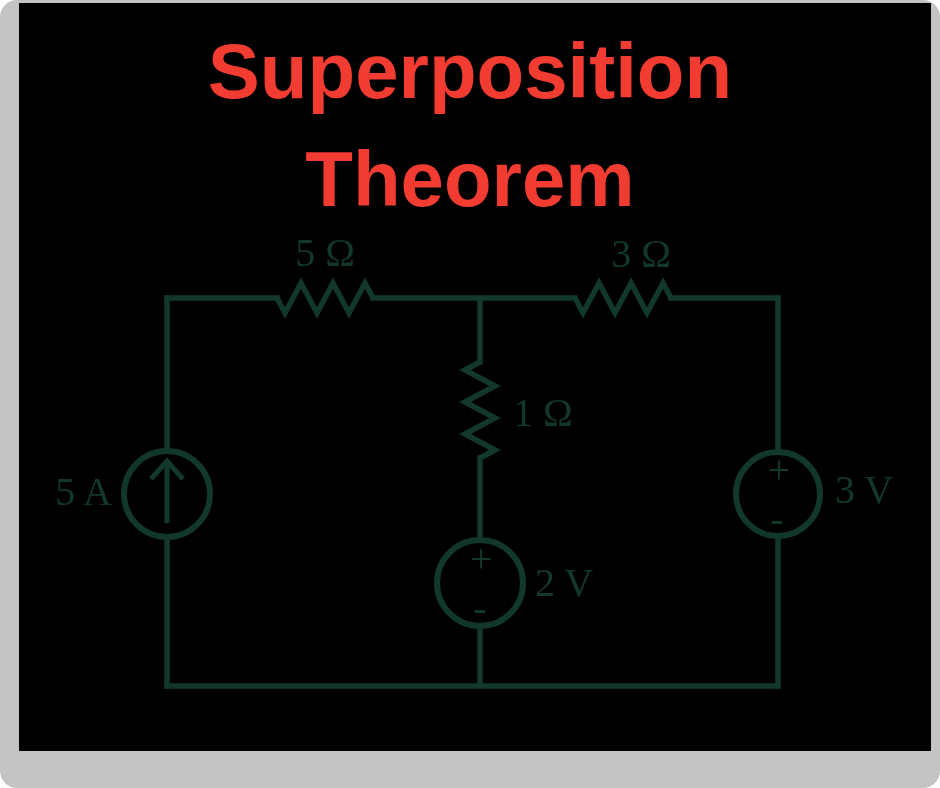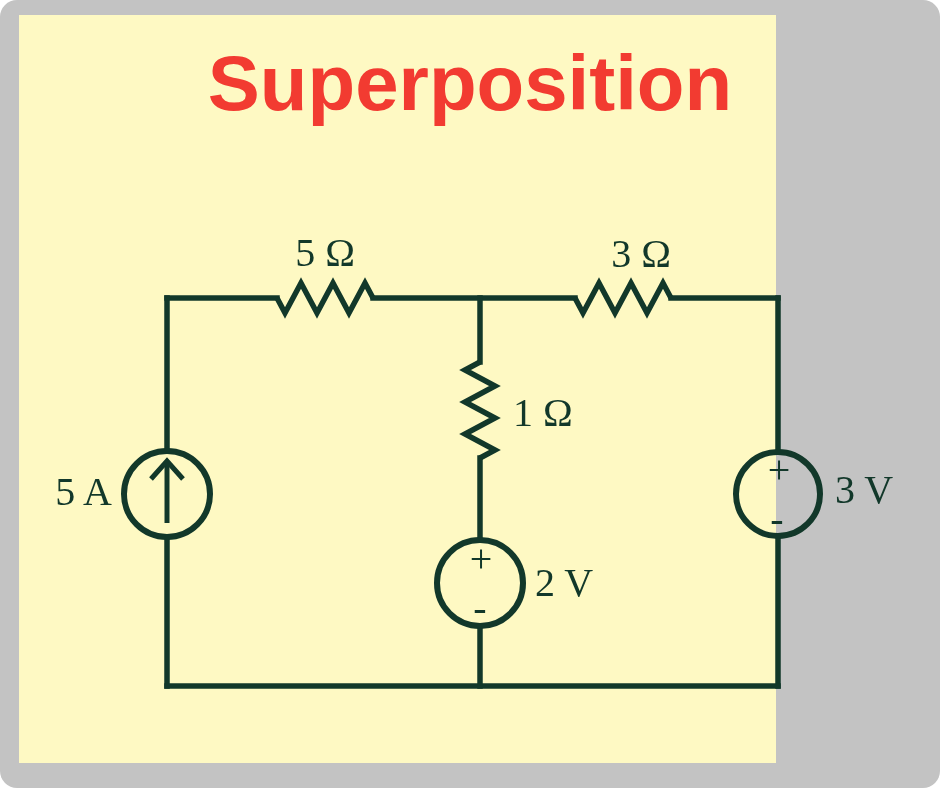--- a/index.html
+++ b/index.html
@@ -6,22 +6,22 @@
   .stage {
     position:relative; width:940px; height:788px;
     font-family:"Liberation Sans", sans-serif;
     overflow:hidden;
   }
   .frame {
     position:absolute; left:0; top:0; width:940px; height:788px;
     background:#c3c3c3; border-radius:17px;
   }
   .panel {
-    position:absolute; left:19px; top:15px; width:757px; height:748px;
-    background:#fef9c3;
+    position:absolute; left:19px; top:3px; width:912px; height:748px;
+    background:#000000;
   }
   .title {
     position:absolute; left:0; top:14px; width:902px;
     text-align:center;
     font-family:"Liberation Sans", sans-serif;
     font-weight:bold;
     font-size:78px;
     line-height:108px;
     color:#f23b31;
     letter-spacing:0px;
@@ -47,20 +47,21 @@
   }
 </style>
 </head>
 <body>
 
 <div class="stage">
   <div class="frame"></div>
   <div class="panel">
     <div class="title">
       <div>Superposition</div>
+      <div>Theorem</div>
     </div>
   </div>
 
   <svg class="circuit-svg" width="940" height="788" viewBox="0 0 940 788" xmlns="http://www.w3.org/2000/svg">
 
     <path class="wire" d="M167,298 H277"></path>
     <polyline class="zigzag" points="277,298 285,313 301,283 317,313 333,283 349,313 365,283 373,298"></polyline>
     <path class="wire" d="M373,298 H575"></path>
     <polyline class="zigzag" points="575,298 583,313 599,283 615,313 631,283 647,313 663,283 671,298"></polyline>
     <path class="wire" d="M671,298 H778"></path>

